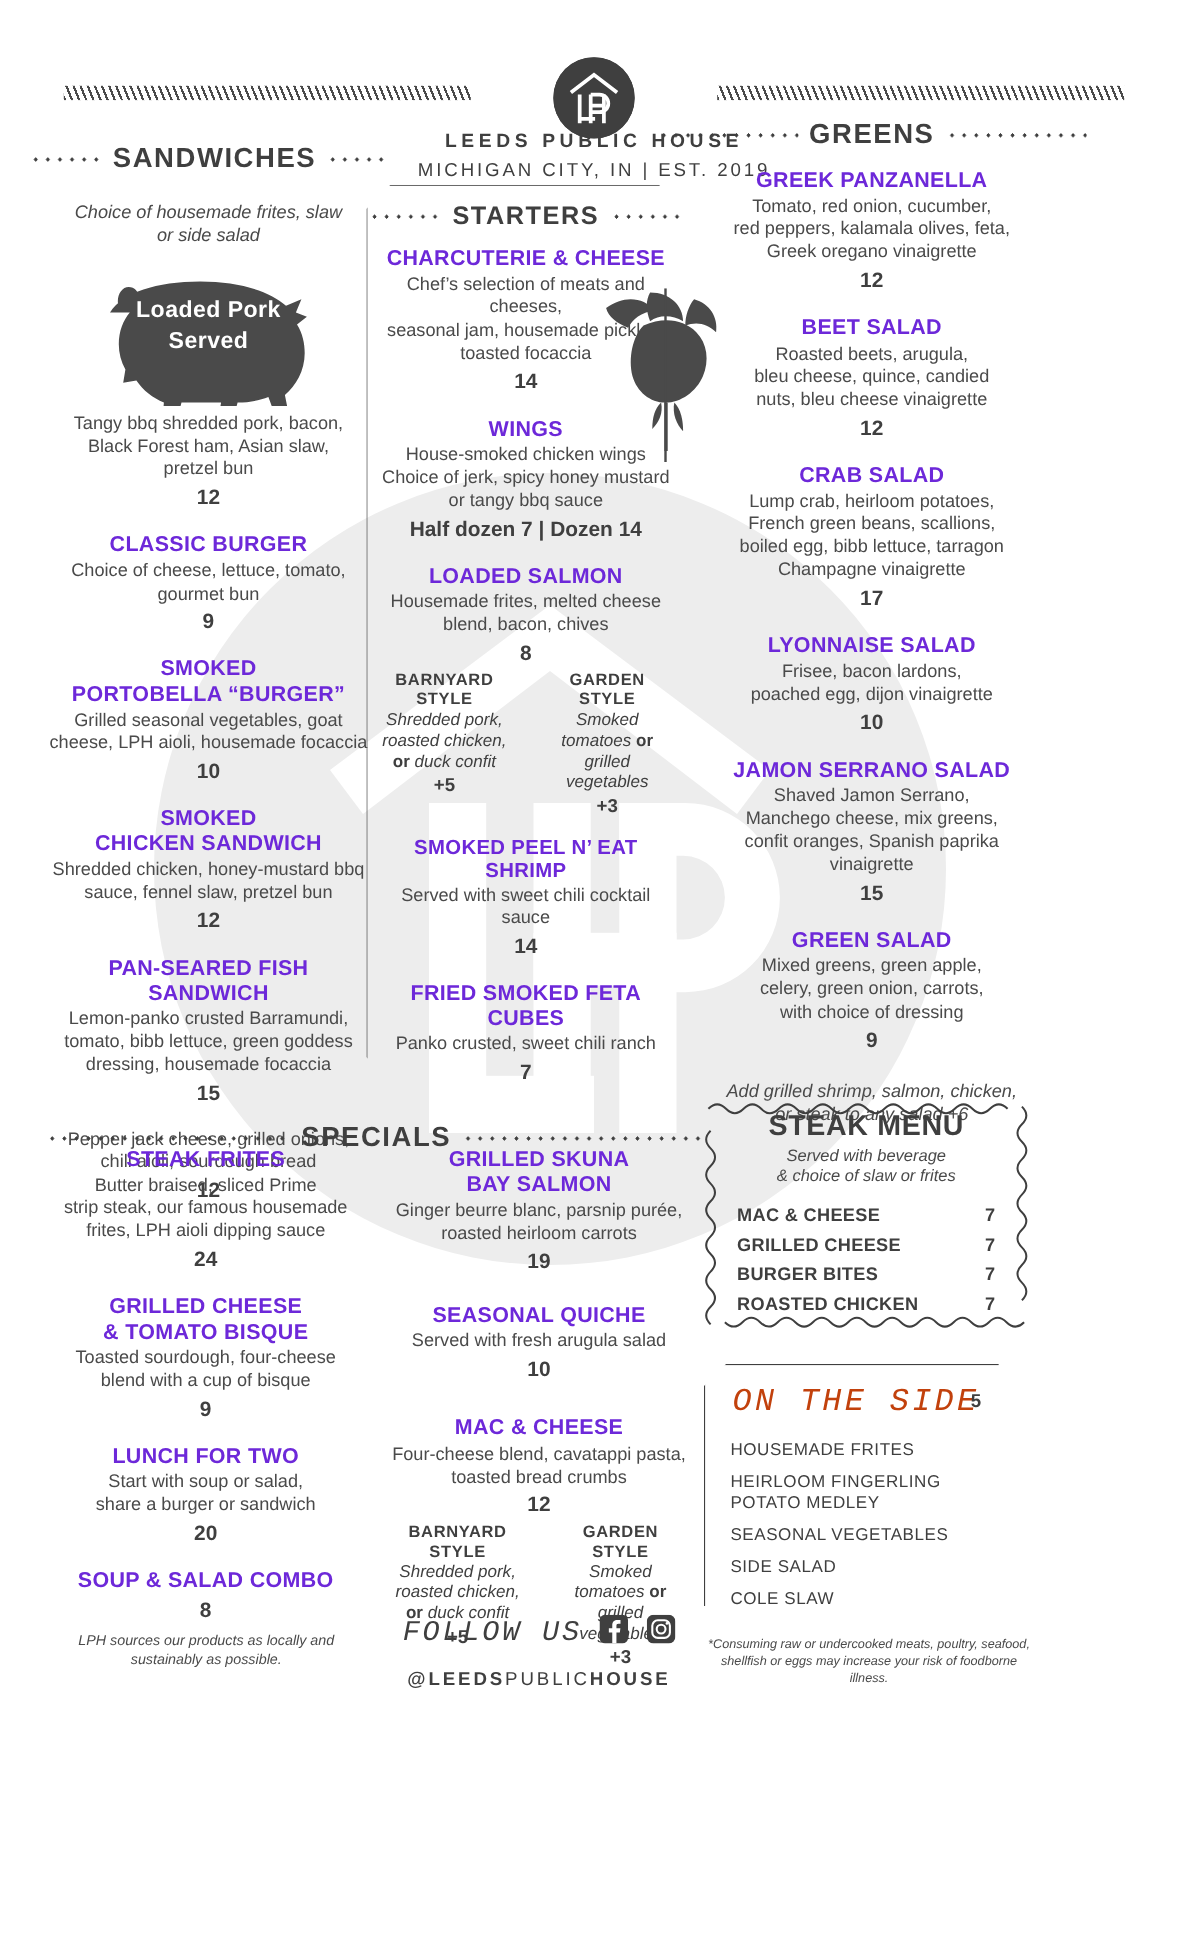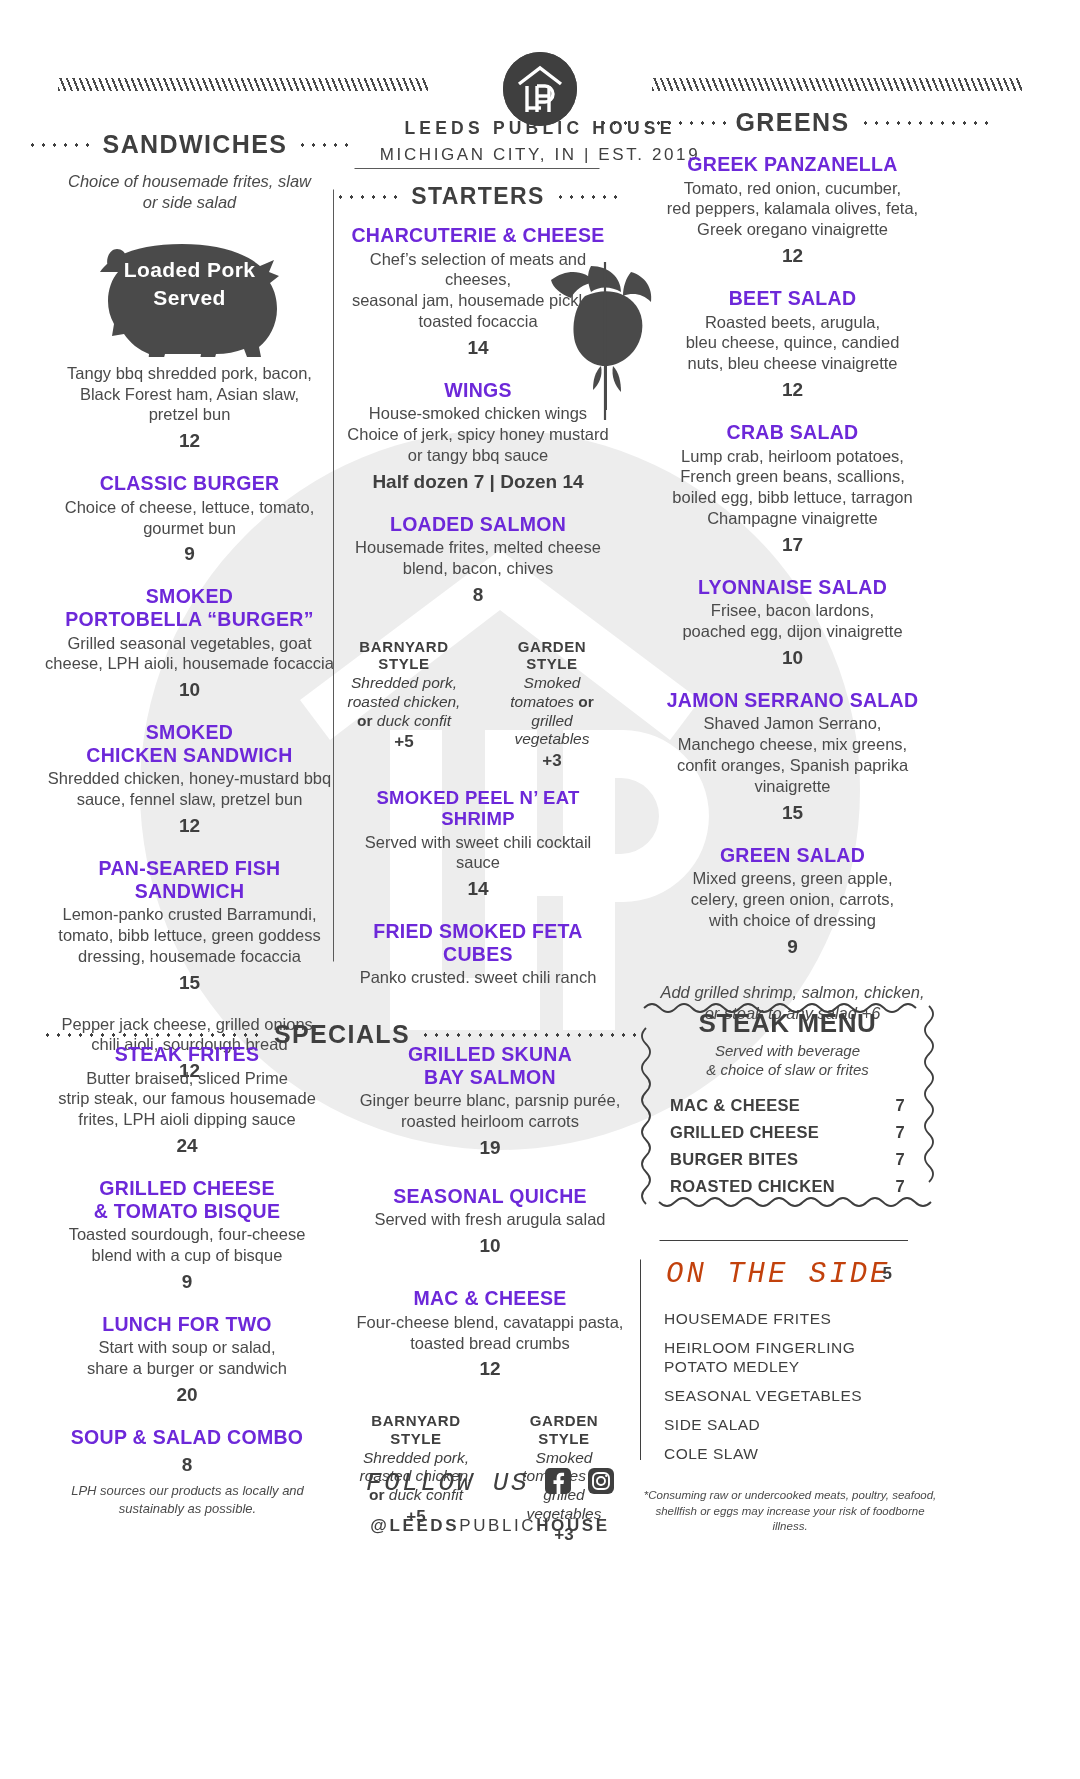--- a/index.html
+++ b/index.html
@@ -81,21 +81,21 @@
   
   #starters{
     position:absolute;left:333px;top:168px;width:288px;height:815px;
     border:1.6px solid #5a5a5a;background:transparent;
     clip-path:polygon(22px 0,266px 0,288px 22px,288px 793px,266px 815px,22px 815px,0 793px,0 22px);
   }
   #starters .inner{padding:14px 10px 0;}
   #starters .sec-head{font-size:23px;}
   .split{display:flex;justify-content:center;gap:30px;margin-top:4px;}
   .split .sc-col{width:118px;text-align:center;}
-  .sc-col .sc-t{font-weight:bold;font-size:15px;letter-spacing:.6px;line-height:1.15;margin-top:28px;}
+  .sc-col .sc-t{font-weight:bold;font-size:15px;letter-spacing:.6px;line-height:1.15;}
   .sc-col .sc-d{font-style:italic;font-size:15.5px;line-height:1.2;margin-top:2px;}
   .sc-col .sc-d b{font-style:normal;font-weight:bold;}
   .sc-col .sc-p{font-weight:bold;font-size:17px;margin-top:2px;}
   .cupbowl{font-weight:bold;font-size:18px;margin-top:4px;letter-spacing:.4px;}
 
   
   #beet{position:absolute;left:545px;top:262px;width:130px;height:160px;z-index:1;}
 
   
   #col-right{position:absolute;left:645px;top:108px;width:295px;}
@@ -197,21 +197,21 @@
     <div class="name">LEEDS PUBLIC HOUSE</div>
     <div class="sub">MICHIGAN CITY, IN | EST. 2019</div>
   </div>
 
   <div id="col-left">
     <div class="sec-head">
       <span class="dots w6"></span>
       <span>SANDWICHES</span>
       <span class="dots w5"></span>
     </div>
-    <div class="note-it" style="margin-top:12px">Choice of housemade frites, slaw<br>or side salad</div>
+    <div class="note-it" style="margin-top:24px">Choice of housemade frites, slaw<br>or side salad</div>
 
     <div id="pig">
       <svg width="240" height="125" viewBox="0 0 240 125">
         <path fill="#4a4a4a" d="M38 36 c-3-10 2-19 9-19 c7 0 11 7 8 13 c-2 5-7 6-9 3 c-2-3 0-7 3-7 c2 0 3 2 2 4
           M30 40 C42 22 72 12 112 12 c34 0 62 8 78 22 l14-6 l-5 12 l10 4 l-9 7 c5 8 7 17 7 26 c0 16-8 30-18 38
           l2 10 h-14 l-3-8 c-8 3-18 5-28 5 l-3 11 h-14 l2-11 h-36 l-3 11 h-14 l1-11 c-10-4-19-11-25-20 l-12 2 l2-12
           c-4-7-6-15-6-23 c0-12 4-22 10-29 z"></path>
       </svg>
       <div class="pigtext">
         <div>Loaded Pork</div>

